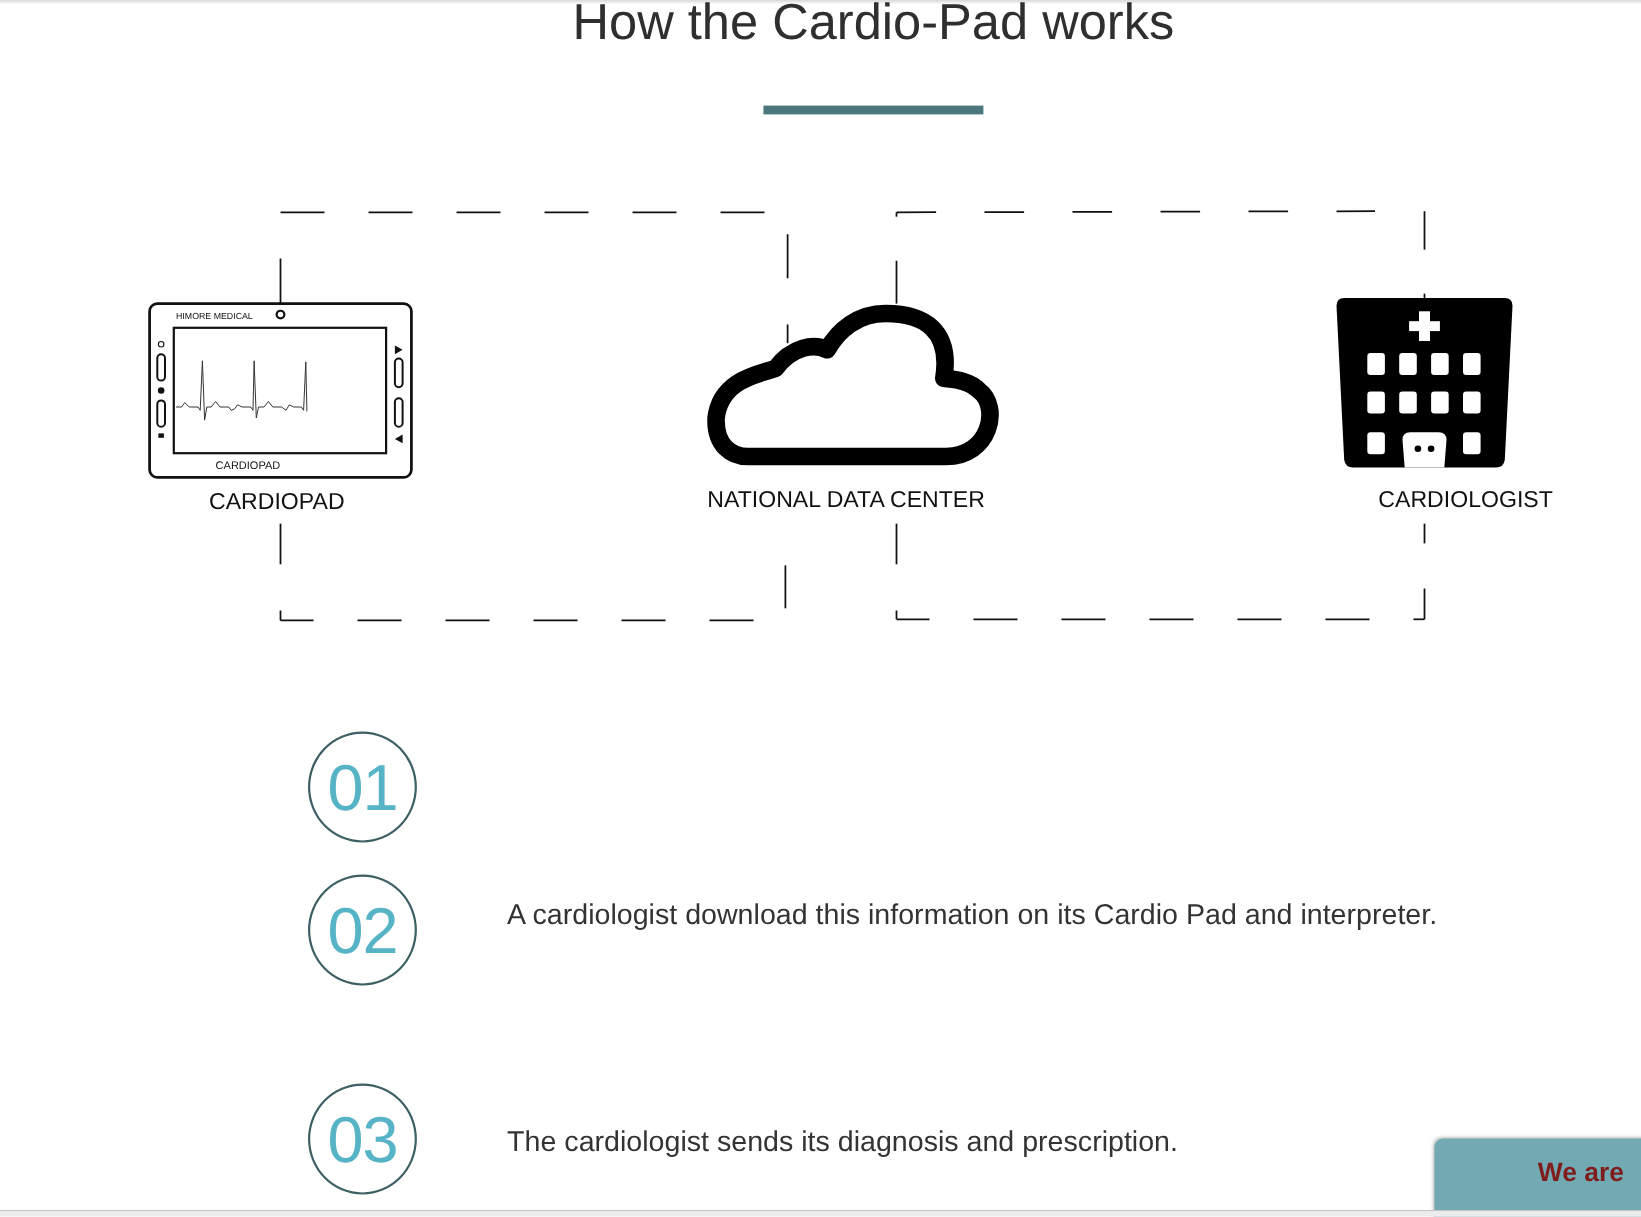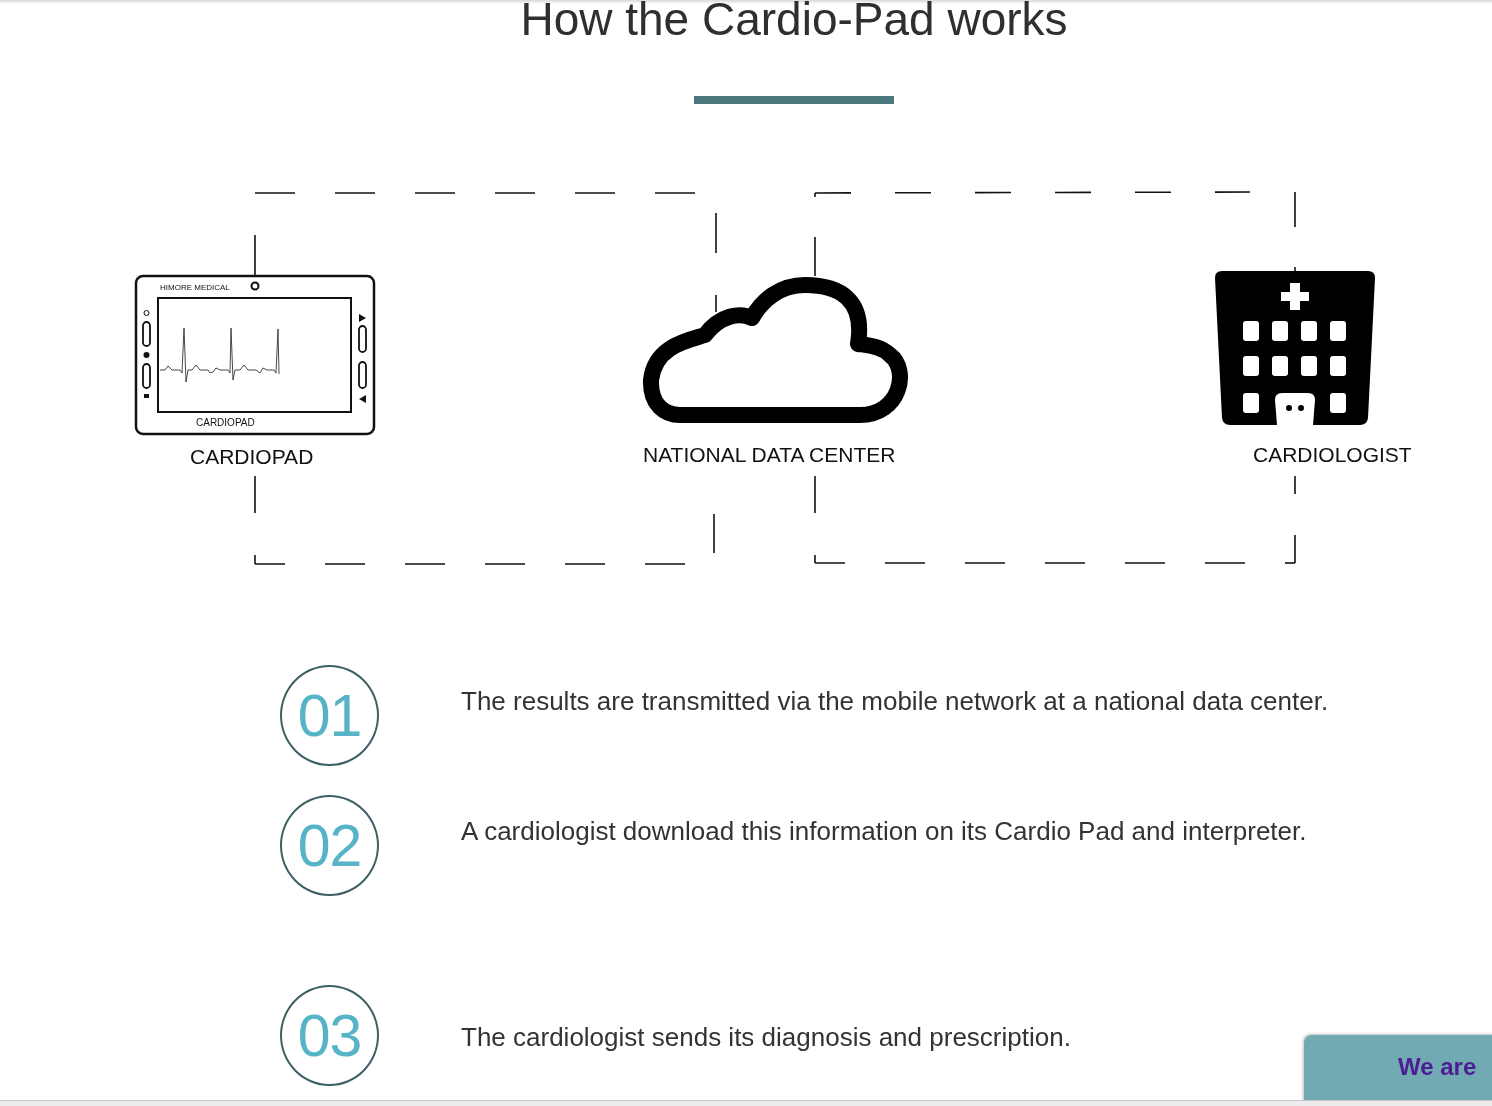--- a/index.html
+++ b/index.html
@@ -16,21 +16,21 @@
   .node-label { position: absolute; font-size: 21px; color: #111; white-space: nowrap; }
   .step { position: absolute; left: 280px; width: 1050px; height: 106px; }
   .step-circle { position: absolute; left: 0; top: 0; width: 99px; height: 101px;
     border: 2px solid #3c6064; border-radius: 50%; box-sizing: border-box;
     display: flex; align-items: center; justify-content: center;
     font-size: 59px; font-weight: normal; color: #56b4c6; letter-spacing: -1px; }
   .step-text { position: absolute; left: 181px; top: 20px; width: 880px;
     font-size: 26px; line-height: 32px; color: #333333; }
   .chat-tab { position: absolute; left: 1304px; top: 1035px; width: 200px; height: 80px;
     background: #72aab3; border-radius: 8px 0 0 0; box-shadow: -1px -1px 3px rgba(0,0,0,0.25); }
-  .chat-tab span { position: absolute; left: 94px; top: 18px; font-size: 24px; font-weight: bold; color: #4c1d95; white-space: nowrap; }
+  .chat-tab span { position: absolute; left: 94px; top: 18px; font-size: 24px; font-weight: bold; color: #7f1d1d; white-space: nowrap; }
   .bottom-bar { position: absolute; left: 0; top: 1100px; width: 1492px; height: 6px; background: #ececec; border-top: 1px solid #c8c8c8; }
 </style>
 </head>
 <body>
 
 <div class="top-shade"></div>
 
 <h1 class="title">How the Cardio-Pad works</h1>
 <div class="title-bar"></div>
 
@@ -104,21 +104,20 @@
     <circle cx="1301" cy="408" r="3" fill="#000"></circle>
   </g>
 </svg>
 
 <div class="node-label" style="left:190px; top:445px;">CARDIOPAD</div>
 <div class="node-label" style="left:643px; top:443px;">NATIONAL DATA CENTER</div>
 <div class="node-label" style="left:1253px; top:443px;">CARDIOLOGIST</div>
 
 <div class="step" style="top:665px;">
   <div class="step-circle">01</div>
-  <div class="step-text">The results are transmitted via the mobile network at a national data center.</div>
 </div>
 <div class="step" style="top:795px;">
   <div class="step-circle">02</div>
   <div class="step-text">A cardiologist download this information on its Cardio Pad and interpreter.</div>
 </div>
 <div class="step" style="top:985px;">
   <div class="step-circle">03</div>
   <div class="step-text" style="top:36px;">The cardiologist sends its diagnosis and prescription.</div>
 </div>
 

